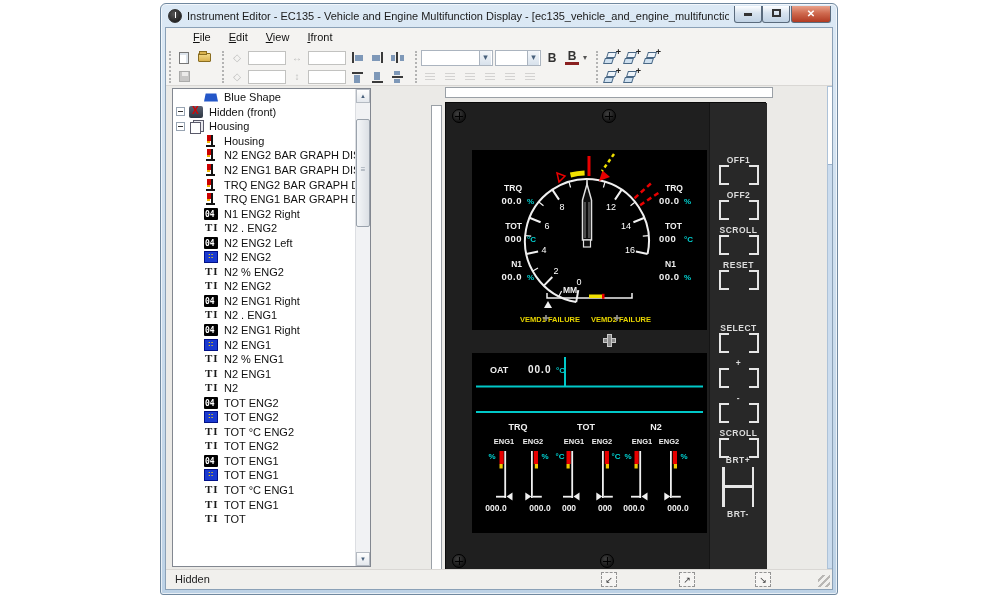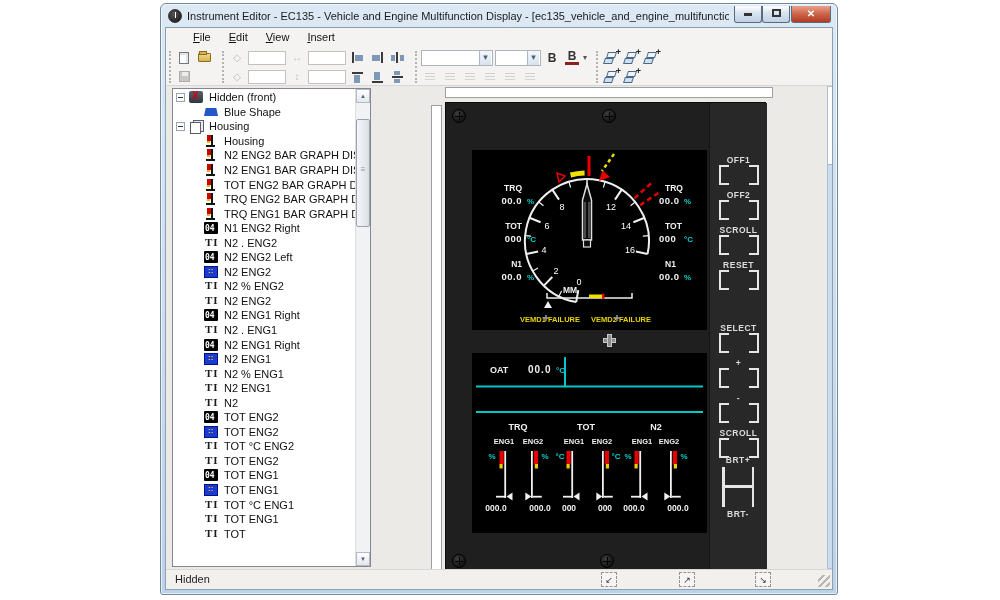--- a/index.html
+++ b/index.html
@@ -170,21 +170,21 @@
   <div class="client">
 
     <div class="menubar">
 
         <span class="mitem"><span class="mn">F</span><span>ile</span></span>
 
         <span class="mitem"><span class="mn">E</span><span>dit</span></span>
 
         <span class="mitem"><span class="mn">V</span><span>iew</span></span>
 
-        <span class="mitem"><span class="mn">I</span><span>nsert</span></span>
+        <span class="mitem"><span class="mn">I</span><span>front</span></span>
       </div>
 
     <div class="toolbar">
       <div class="tgrp">
         <div class="trow">
           <span class="tbi">
                 <i class="ic-new"></i>
               </span>
           <span class="tbi">
                 <i class="ic-open"></i>
@@ -309,32 +309,32 @@
                 </span>
               </span>
         </div>
       </div>
     </div>
 
     <div class="work">
 
       <div class="tree">
 
+          <div class="titem" data-icon="blueshape" data-depth="1" data-exp="0" data-sel="0">
+
+            <span class="ticon"></span>
+            <span class="tlbl">Blue Shape</span>
+          </div>
+
           <div class="titem" data-icon="hidden" data-depth="0" data-exp="1" data-sel="0">
             <span class="exp"></span>
             <span class="ticon"></span>
             <span class="tlbl">Hidden (front)</span>
           </div>
 
-          <div class="titem" data-icon="blueshape" data-depth="1" data-exp="0" data-sel="0">
-
-            <span class="ticon"></span>
-            <span class="tlbl">Blue Shape</span>
-          </div>
-
           <div class="titem" data-icon="layers" data-depth="0" data-exp="1" data-sel="0">
             <span class="exp"></span>
             <span class="ticon"></span>
             <span class="tlbl">Housing</span>
           </div>
 
           <div class="titem" data-icon="bargraph" data-depth="1" data-exp="0" data-sel="0">
 
             <span class="ticon"></span>
             <span class="tlbl">Housing</span>
@@ -346,25 +346,20 @@
             <span class="ticon"></span>
             <span class="tlbl">N2 ENG2 BAR GRAPH DIS</span>
           </div>
 
           <div class="titem" data-icon="bargraph" data-depth="1" data-exp="0" data-sel="0">
 
             <span class="ticon"></span>
             <span class="tlbl">N2 ENG1 BAR GRAPH DIS</span>
           </div>
 
-          <div class="titem" data-icon="bargraph" data-depth="1" data-exp="0" data-sel="0">
-
-            <span class="ticon"></span>
-            <span class="tlbl">TOT ENG2 BAR GRAPH D</span>
-          </div>
 
 
           <div class="titem" data-icon="bargraph" data-depth="1" data-exp="0" data-sel="0">
 
             <span class="ticon"></span>
             <span class="tlbl">TRQ ENG2 BAR GRAPH D</span>
           </div>
 
           <div class="titem" data-icon="bargraph" data-depth="1" data-exp="0" data-sel="0">
 

